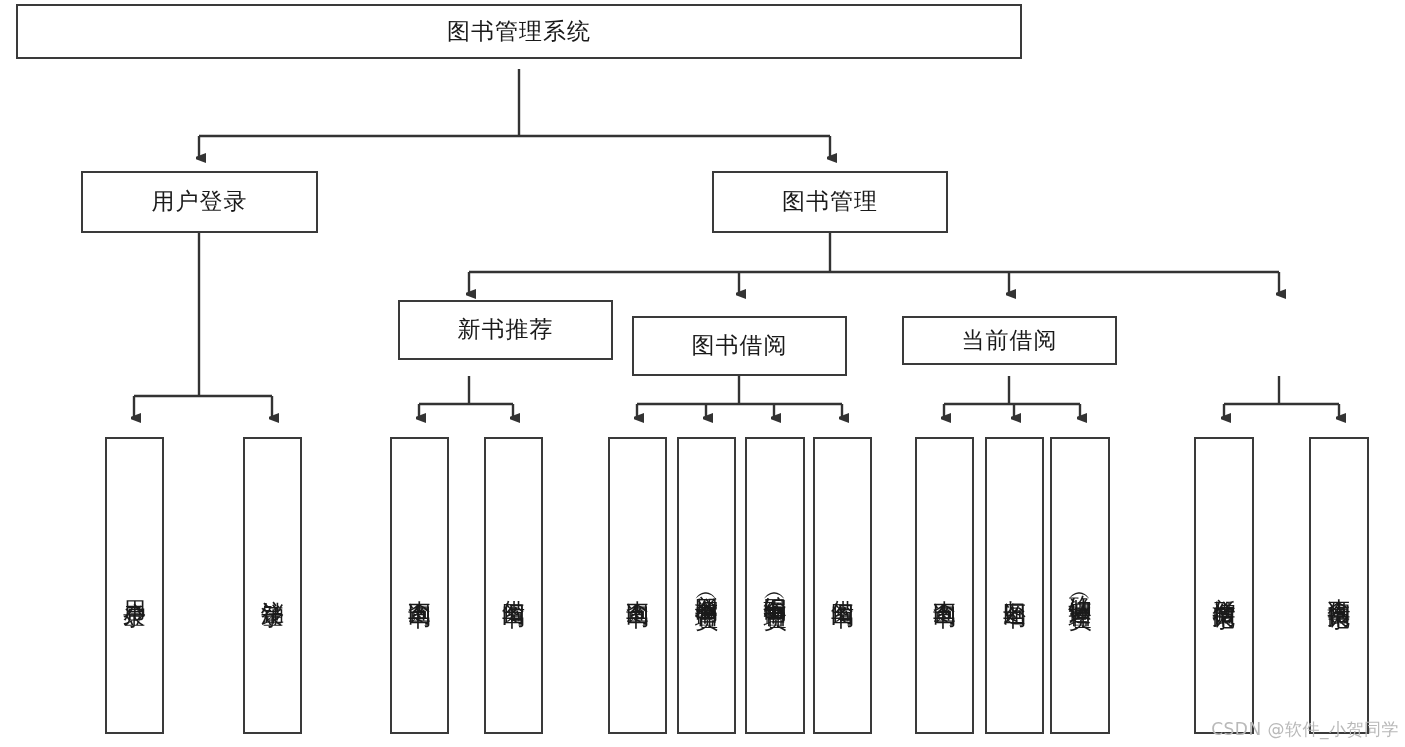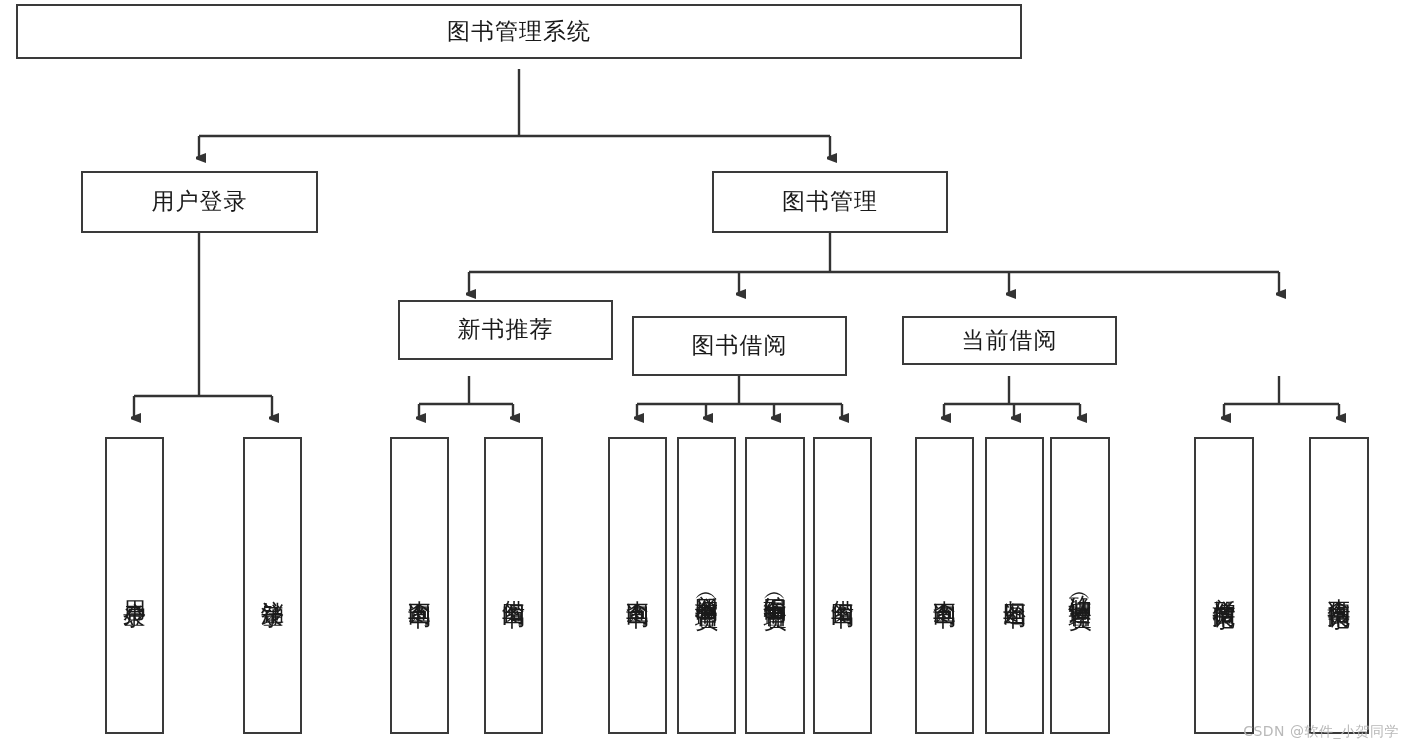--- a/index.html
+++ b/index.html
@@ -51,21 +51,21 @@
     left: 0;
     top: 0;
     width: 1405px;
     height: 747px;
     pointer-events: none;
   }
   .watermark {
     position: absolute;
     right: 6px;
     bottom: 6px;
-    font-size: 14px;
+    font-size: 17px;
     color: #b9b9b9;
     letter-spacing: 0.5px;
     font-family: "DejaVu Sans", "Liberation Sans", sans-serif;
   }
 </style>
 </head>
 <body>
 
 <div id="canvas">
 

